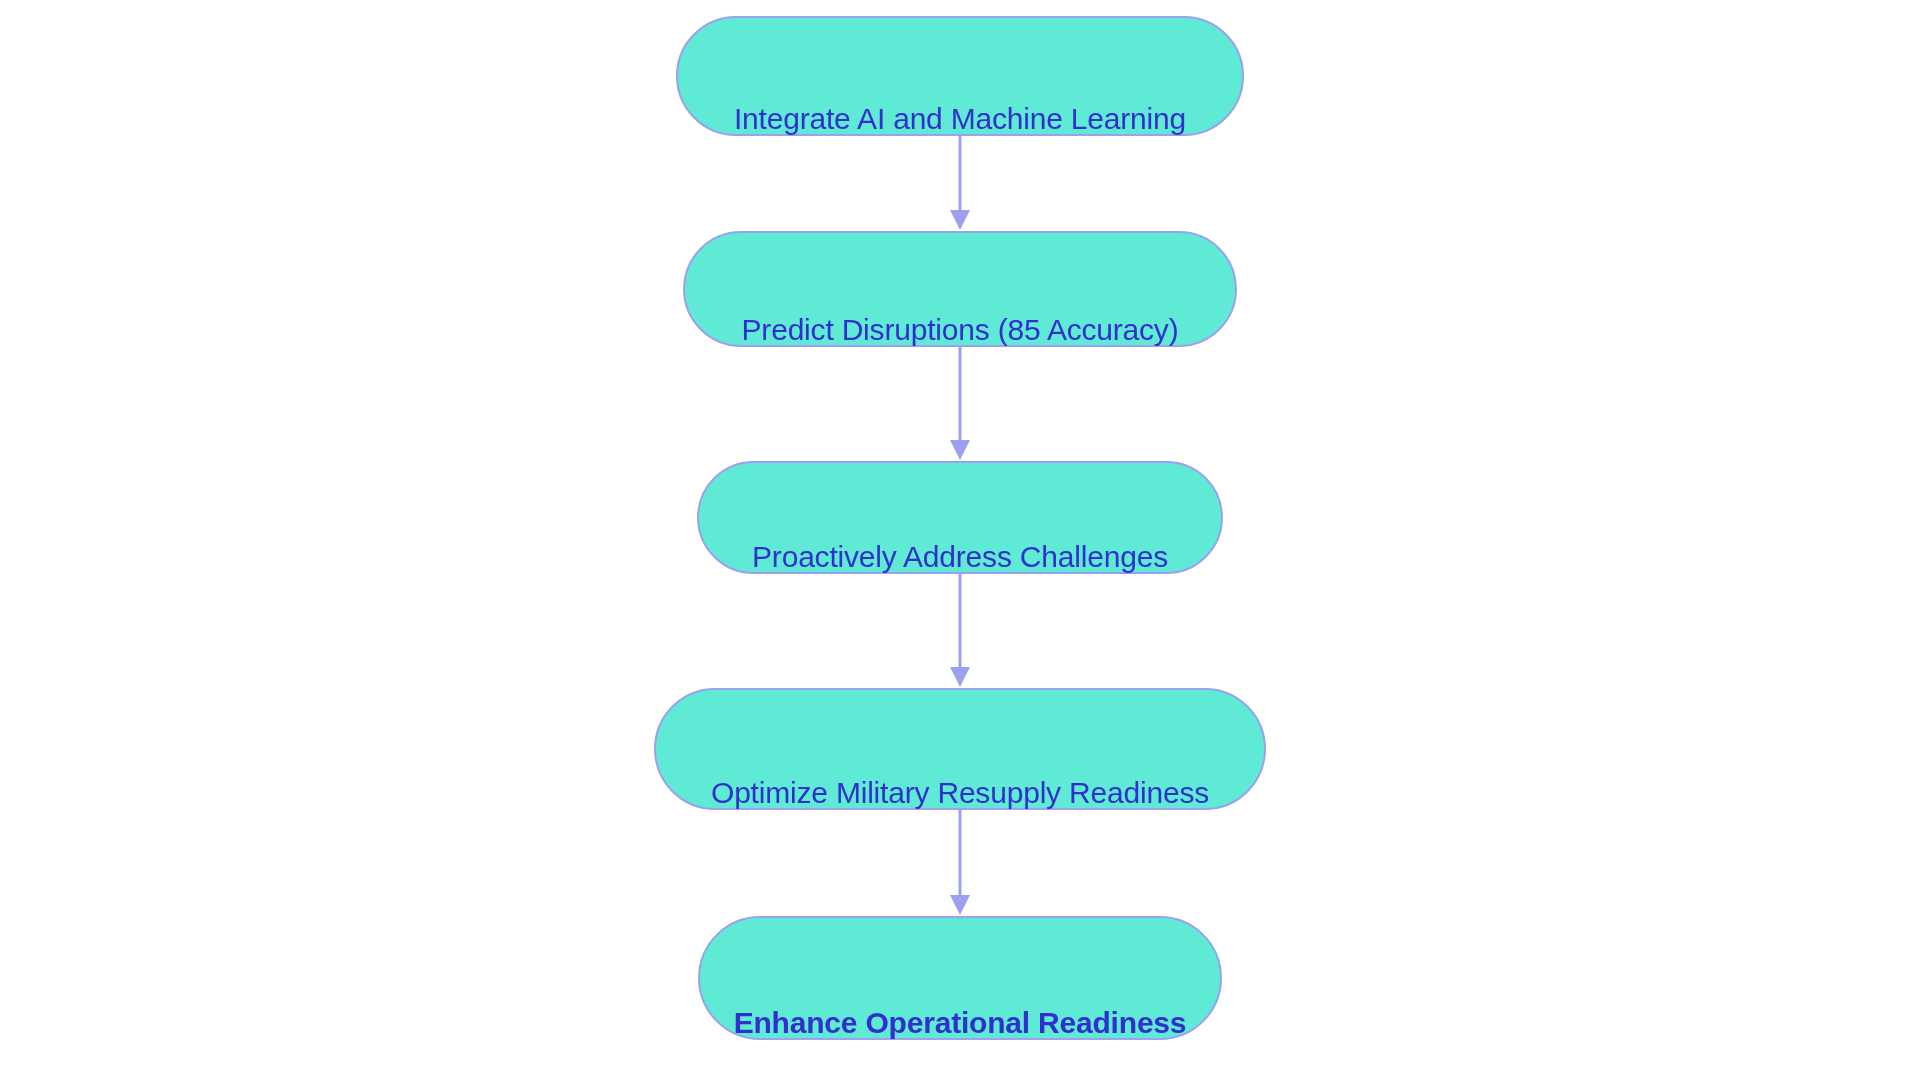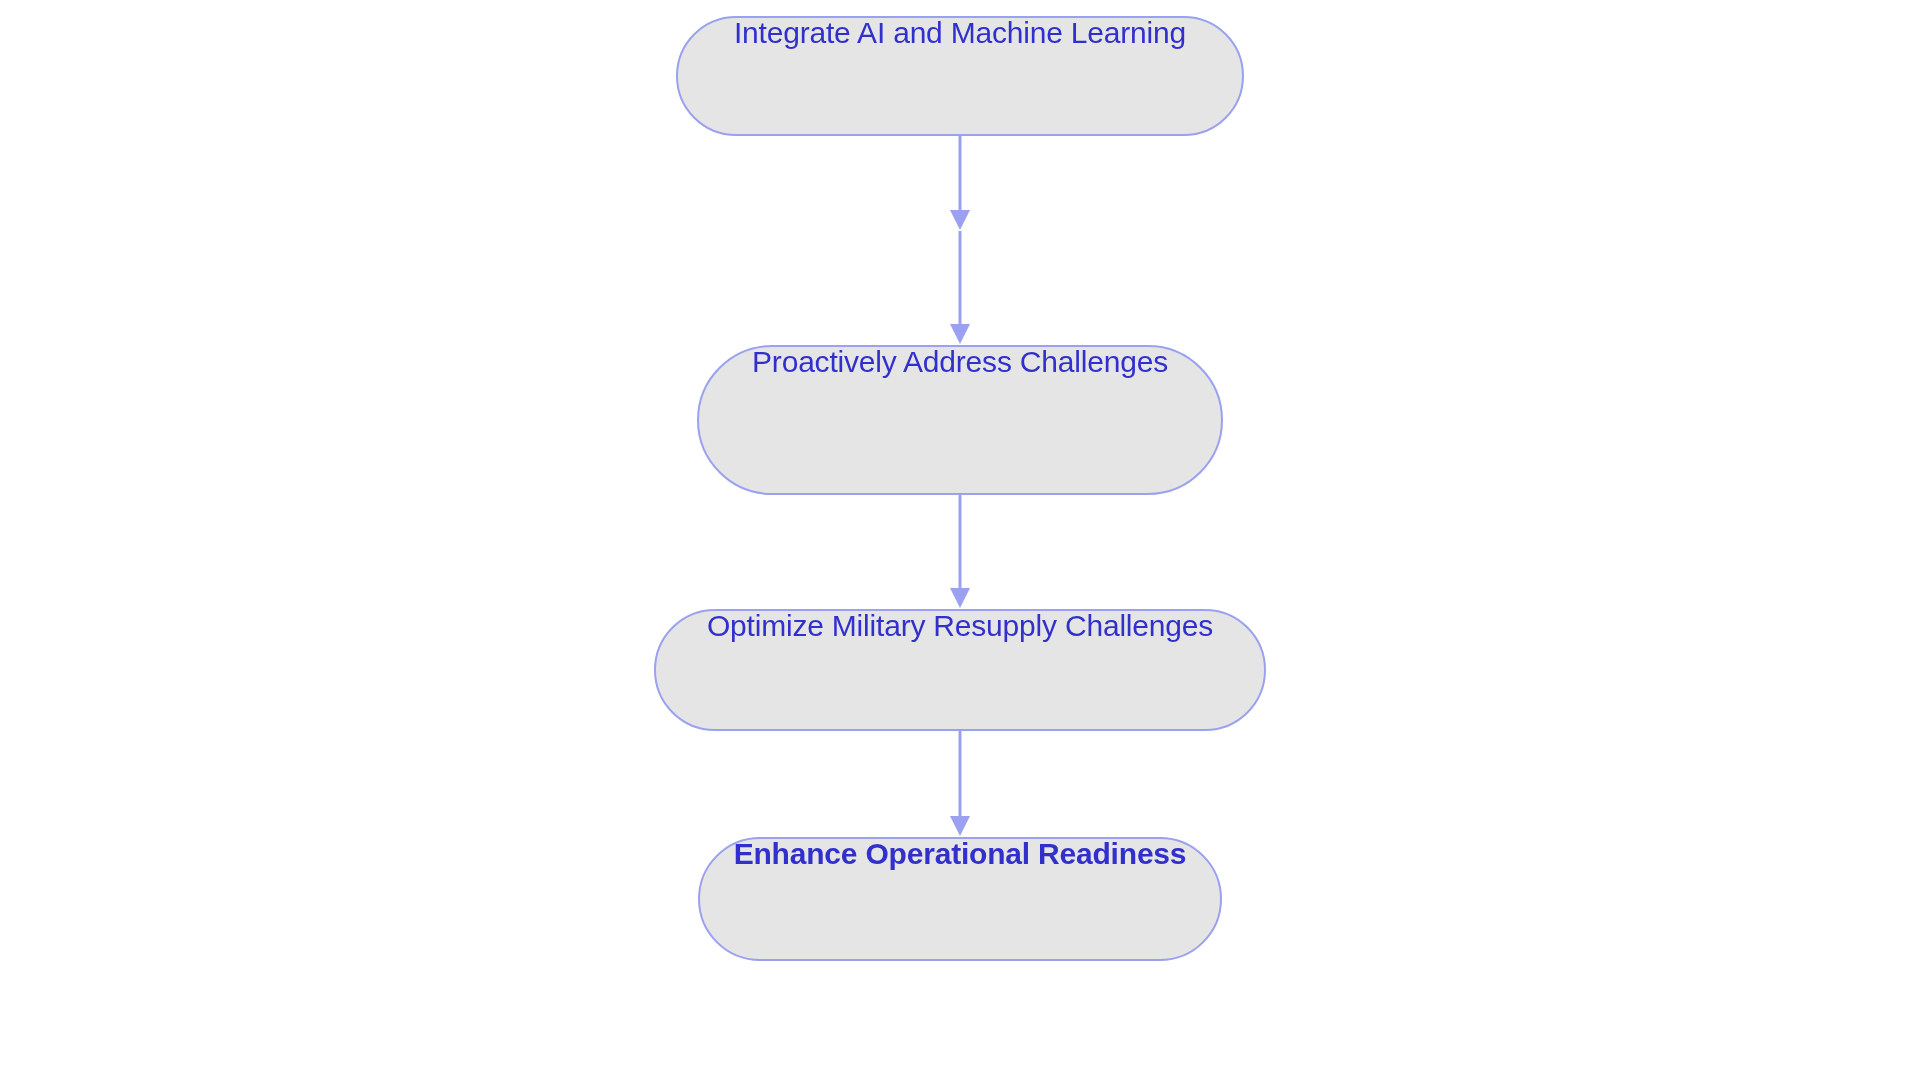--- a/index.html
+++ b/index.html
@@ -18,26 +18,26 @@
     width: 1920px;
     height: 1083px;
     background: #ffffff;
     display: flex;
     flex-direction: column;
     align-items: center;
     justify-content: flex-start;
   }
   .flow-node {
     box-sizing: border-box;
-    background: #e5e5e5;
+    background: #5eead4;
     border: 2px solid #9ba1ef;
     border-radius: 9999px;
     color: #3230cc;
     display: flex;
-    align-items: flex-start;
+    align-items: flex-end;
     justify-content: center;
     text-align: center;
     white-space: nowrap;
     font-size: 30px;
     font-weight: 400;
     letter-spacing: -0.2px;
     line-height: 1;
     padding: 0 52px;
   }
   .node-label {
@@ -52,21 +52,21 @@
     justify-content: center;
   }
   .flow-connector .conn-svg {
     display: block;
     overflow: visible;
   }
 
   
   .node-1 { width: 568px; height: 120px; }
   .node-2 { width: 554px; height: 116px; }
-  .node-3 { width: 526px; height: 150px; }
+  .node-3 { width: 526px; height: 113px; }
   .node-4 { width: 612px; height: 122px; }
   .node-5 { width: 524px; height: 124px; font-weight: bold; }
 
   .gap-1 { height: 95px; }
   .gap-2 { height: 114px; }
   .gap-3 { height: 114px; }
   .gap-4 { height: 106px; }
 
   .spacer-top { height: 16px; width: 1px; }
 </style>
@@ -81,41 +81,44 @@
     <span class="node-label">Integrate AI and Machine Learning</span>
   </div>
 
   <div class="flow-connector gap-1">
     <svg class="conn-svg" width="24" height="95" viewBox="0 0 24 95">
       <line x1="12" y1="0" x2="12" y2="78" stroke="#9ba1f0" stroke-width="3"></line>
       <polygon points="12,94 2,74 22,74" fill="#9ba1f0"></polygon>
     </svg>
   </div>
 
+  <div class="flow-node node-2">
+    <span class="node-label">Predict Disruptions (85 Accuracy)</span>
+  </div>
 
   <div class="flow-connector gap-2">
     <svg class="conn-svg" width="24" height="114" viewBox="0 0 24 114">
       <line x1="12" y1="0" x2="12" y2="97" stroke="#9ba1f0" stroke-width="3"></line>
       <polygon points="12,113 2,93 22,93" fill="#9ba1f0"></polygon>
     </svg>
   </div>
 
   <div class="flow-node node-3">
     <span class="node-label">Proactively Address Challenges</span>
   </div>
 
   <div class="flow-connector gap-3">
     <svg class="conn-svg" width="24" height="114" viewBox="0 0 24 114">
       <line x1="12" y1="0" x2="12" y2="97" stroke="#9ba1f0" stroke-width="3"></line>
       <polygon points="12,113 2,93 22,93" fill="#9ba1f0"></polygon>
     </svg>
   </div>
 
   <div class="flow-node node-4">
-    <span class="node-label">Optimize Military Resupply Challenges</span>
+    <span class="node-label">Optimize Military Resupply Readiness</span>
   </div>
 
   <div class="flow-connector gap-4">
     <svg class="conn-svg" width="24" height="106" viewBox="0 0 24 106">
       <line x1="12" y1="0" x2="12" y2="89" stroke="#9ba1f0" stroke-width="3"></line>
       <polygon points="12,105 2,85 22,85" fill="#9ba1f0"></polygon>
     </svg>
   </div>
 
   <div class="flow-node node-5">

